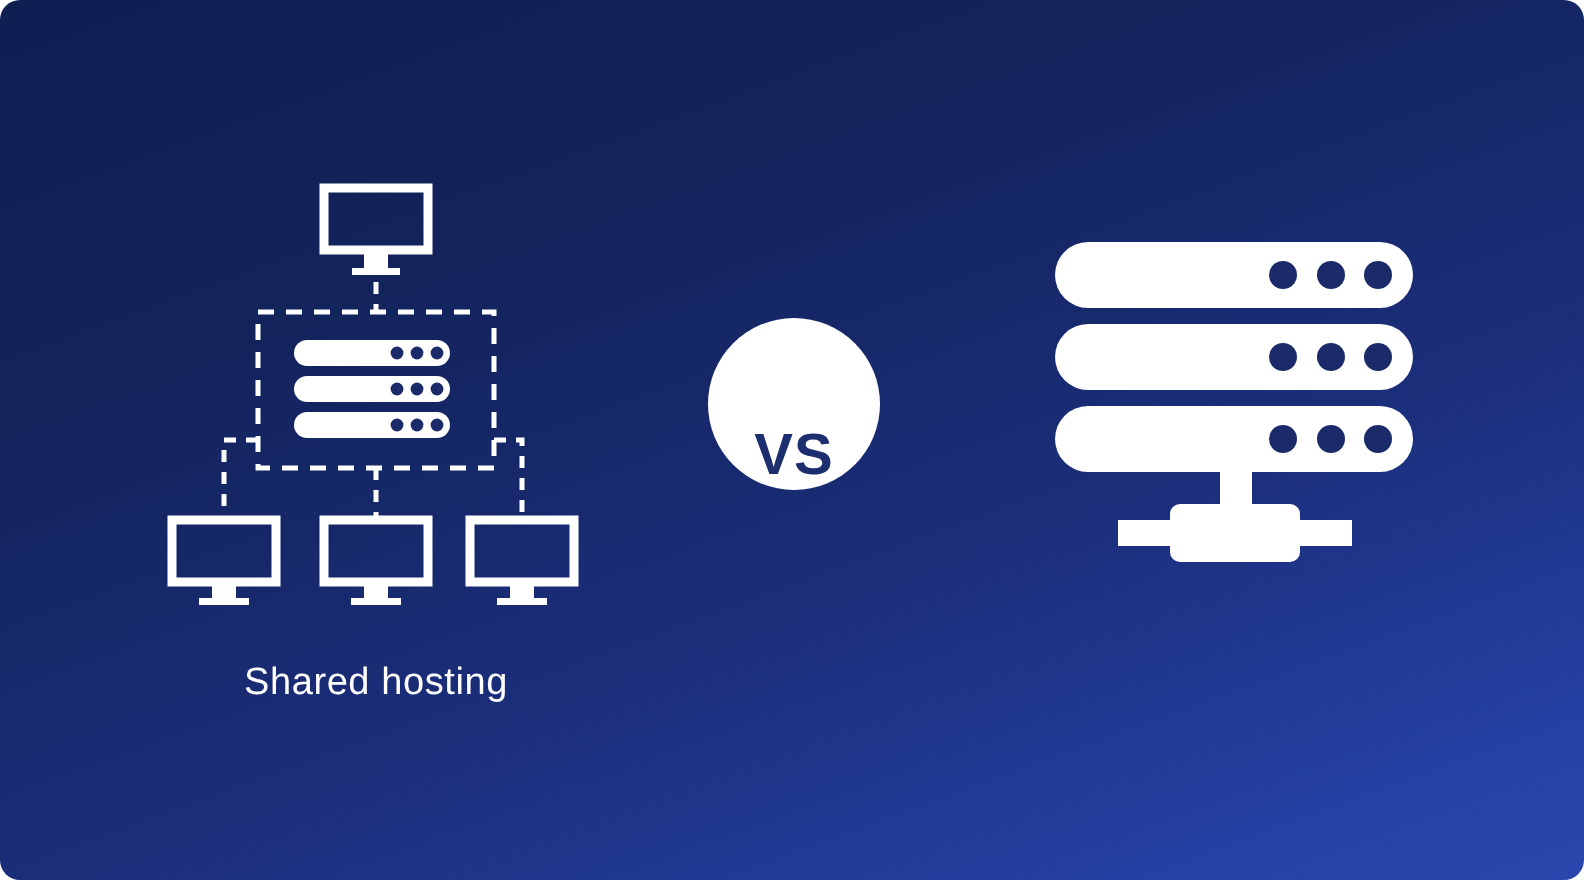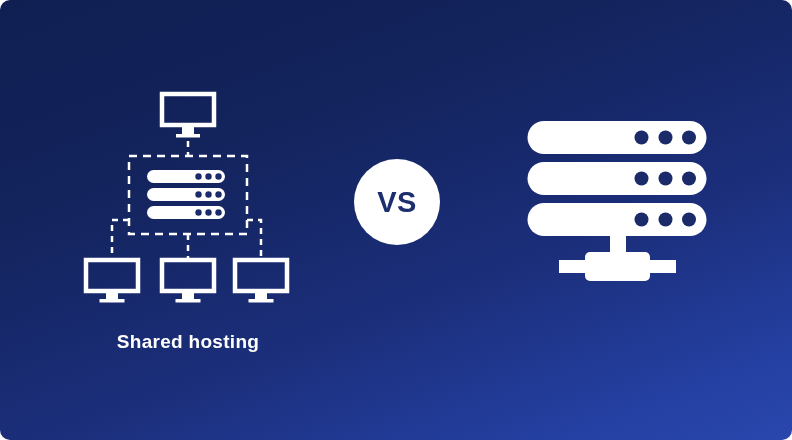--- a/index.html
+++ b/index.html
@@ -24,37 +24,37 @@
     left: 526px;
     top: 119px;
     width: 182px;
     height: 165px;
   }
   .side-label {
     position: absolute;
     top: 331px;
     color: #ffffff;
     font-size: 19px;
-    font-weight: 700;
+    font-weight: 400;
     letter-spacing: 0.3px;
     text-align: center;
     user-select: none;
   }
   .label-left  { left: 73px;  width: 230px; }
   .label-right { left: 527px; width: 182px; }
   .vs-circle {
     position: absolute;
     left: 354px;
     top: 159px;
     width: 86px;
     height: 86px;
     border-radius: 50%;
     background: #ffffff;
     display: flex;
-    align-items: center;
+    align-items: flex-end;
     justify-content: center;
   }
   .vs-text {
     color: #1C2E6E;
     font-size: 29px;
     font-weight: 700;
     letter-spacing: 0.5px;
     user-select: none;
   }
 </style>

